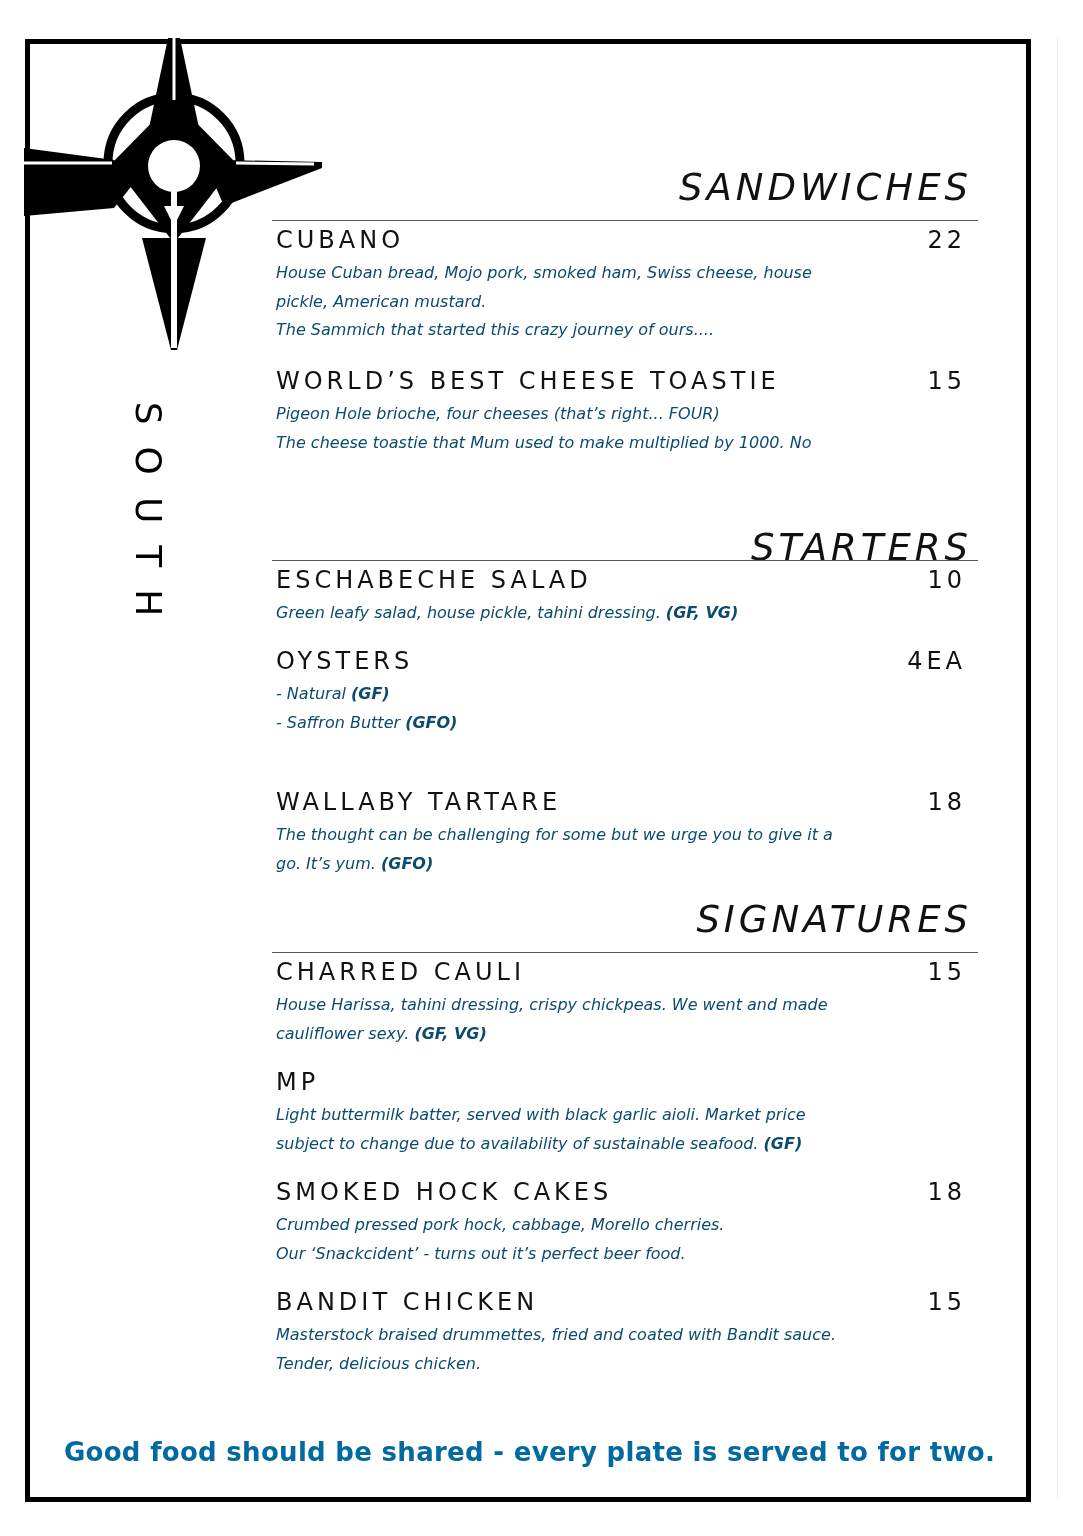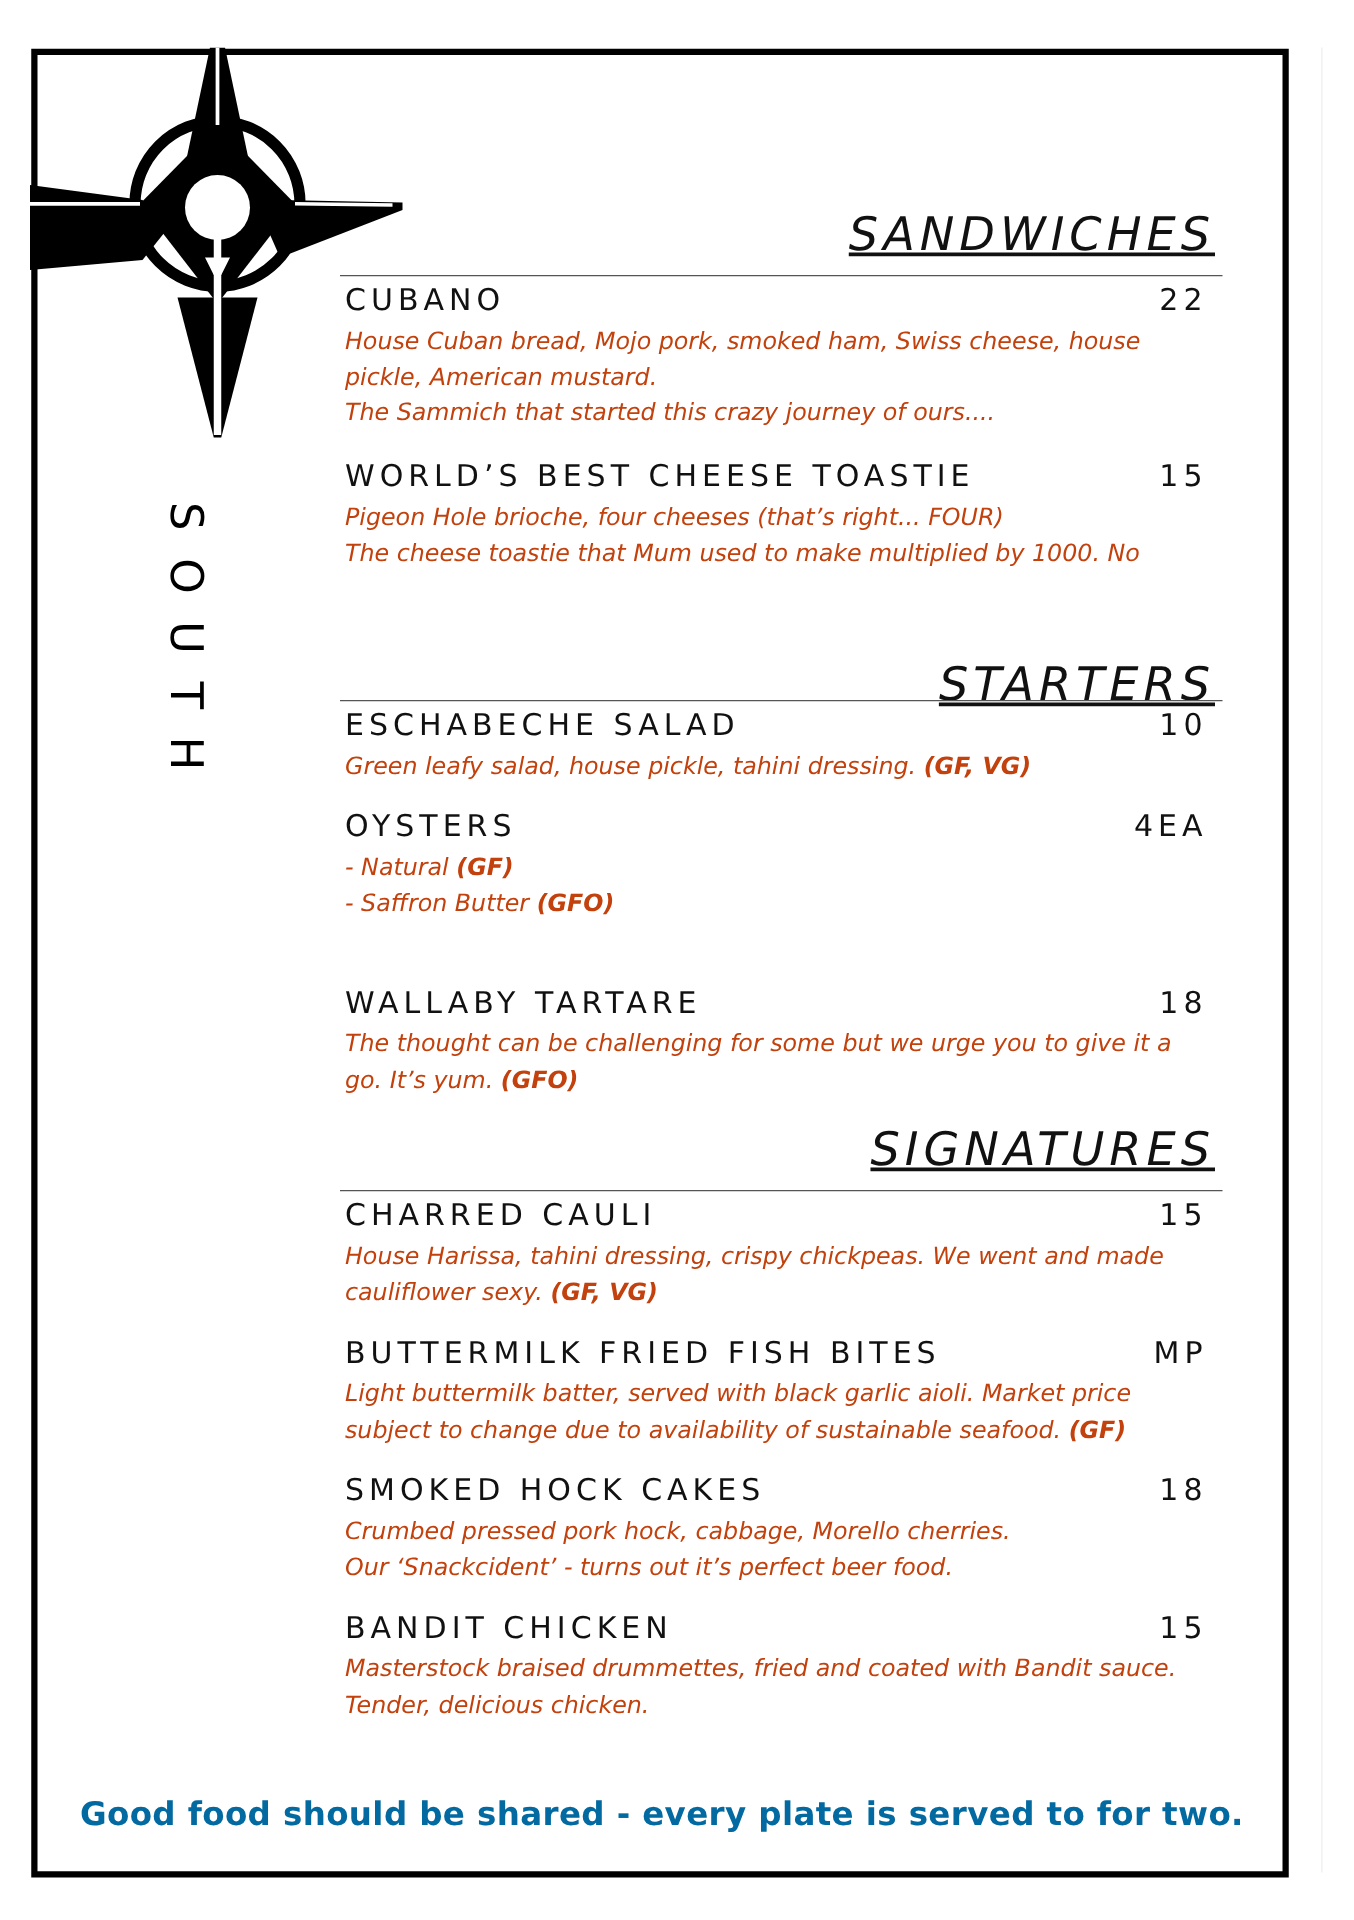--- a/index.html
+++ b/index.html
@@ -3,27 +3,27 @@
 <meta charset="utf-8">
 <style>
   html, body { margin: 0; padding: 0; background: #ffffff; }
   body { width: 1083px; height: 1536px; position: relative; overflow: hidden; font-family: "DejaVu Sans", sans-serif; color: #111; }
   .page-edge { position: absolute; left: 1057px; top: 38px; width: 1px; height: 1460px; background: #eeeeee; }
   .frame { position: absolute; left: 25px; top: 39px; width: 996px; height: 1453px; border: 5px solid #000; }
   .logo { position: absolute; left: 24px; top: 38px; width: 300px; height: 320px; }
   .brand { position: absolute; left: 108px; top: 380px; width: 80px; height: 280px; }
   .brand span { position: absolute; left: 50%; top: 50%; transform: translate(-50%, -50%) rotate(90deg); white-space: nowrap; font-size: 36px; letter-spacing: 22px; font-weight: 400; color: #000; }
   .menu { position: absolute; left: 272px; top: 0; width: 706px; }
-  .section-title { position: absolute; right: 6px; font-size: 37px; font-style: italic; letter-spacing: 4px; font-weight: 400; color: #111; white-space: nowrap; text-decoration: underline; }
+  .section-title { position: absolute; right: 6px; font-size: 37px; font-style: italic; letter-spacing: 4px; font-weight: 400; color: #111; white-space: nowrap; }
   .divider { position: absolute; left: 0; width: 706px; height: 1px; background: #555; }
   .item { position: absolute; left: 4px; width: 690px; }
   .item-head { display: flex; justify-content: space-between; align-items: flex-end; }
   .item-name { font-size: 24px; letter-spacing: 4px; font-weight: 400; color: #111; white-space: nowrap; }
   .item-price { font-size: 24px; letter-spacing: 4px; color: #111; white-space: nowrap; margin-right: 0; }
-  .desc { font-size: 19px; font-style: italic; line-height: 28.5px; color: #c2410c; margin-top: 5px; }
+  .desc { font-size: 16px; font-style: italic; line-height: 28.5px; color: #0c4a6e; margin-top: 5px; }
   .desc .line { display: block; white-space: nowrap; }
   .tag { font-weight: 700; font-style: italic; }
   .footer { position: absolute; left: 0; top: 1437px; width: 1059px; text-align: center; font-size: 26px; font-weight: 700; color: #0369a1; letter-spacing: 0.3px; }
 </style>
 </head>
 <body>
 
 <div class="page-edge"></div>
 <div class="frame"></div>
 
@@ -124,21 +124,20 @@
       <span class="item-price">15</span>
     </div>
     <div class="desc">
       <span class="line"><span>House Harissa, tahini dressing, crispy chickpeas. We went and made</span></span>
       <span class="line"><span>cauliflower sexy. </span><span class="tag">(GF, VG)</span></span>
     </div>
   </div>
 
   <div class="item" style="top:1068px;">
     <div class="item-head">
-      <span class="item-name">BUTTERMILK FRIED FISH BITES</span>
       <span class="item-price">MP</span>
     </div>
     <div class="desc">
       <span class="line"><span>Light buttermilk batter, served with black garlic aioli. Market price</span></span>
       <span class="line"><span>subject to change due to availability of sustainable seafood. </span><span class="tag">(GF)</span></span>
     </div>
   </div>
 
   <div class="item" style="top:1178px;">
     <div class="item-head">

